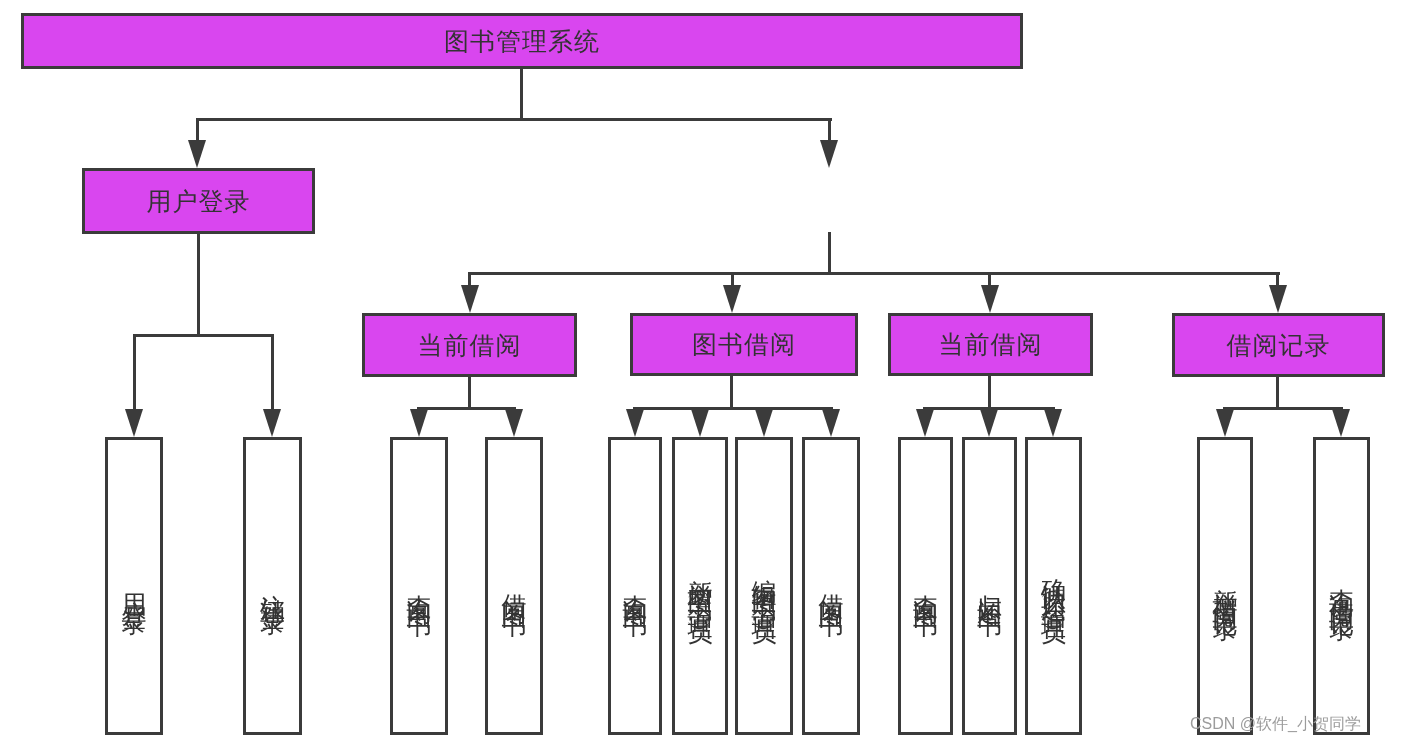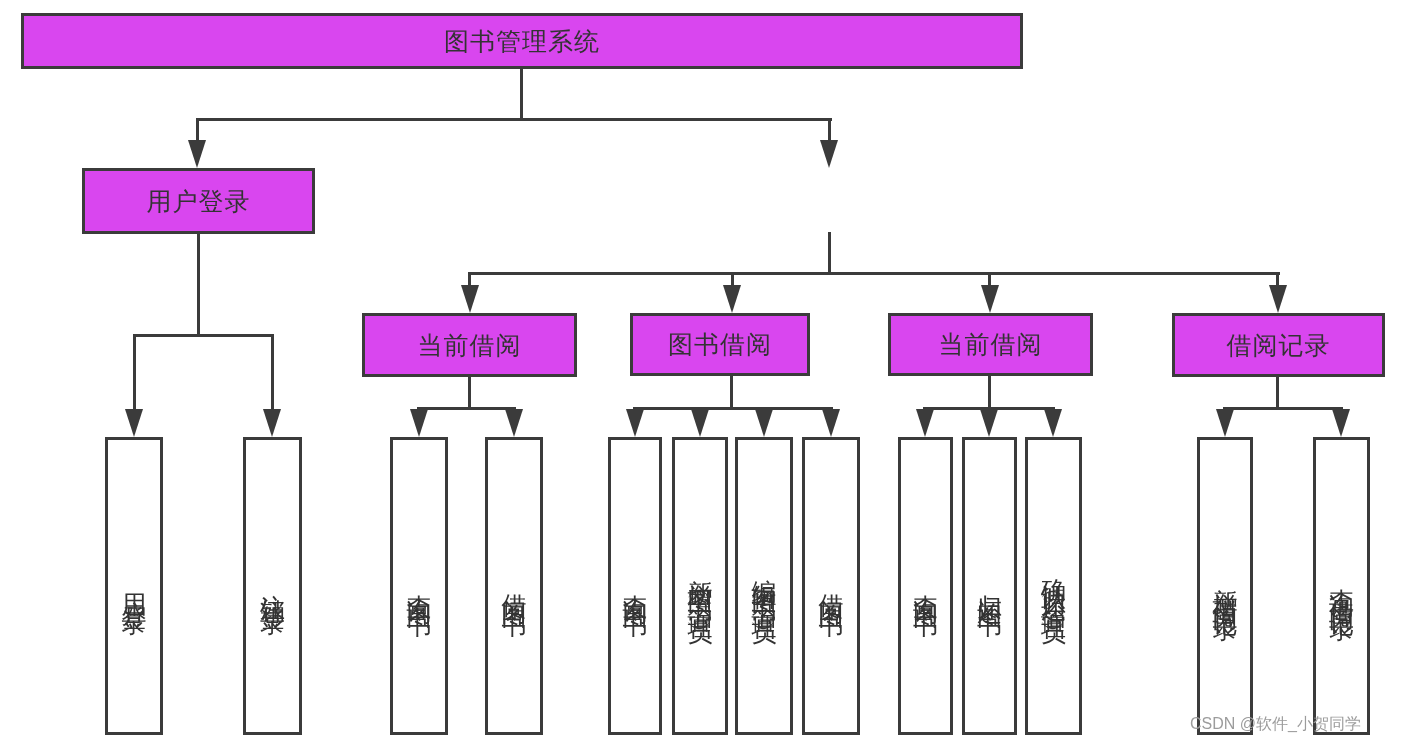--- a/index.html
+++ b/index.html
@@ -61,21 +61,21 @@
 
 <div class="stage">
 
   <div class="hbox" style="left:21px;top:13px;width:1002px;height:56px;">图书管理系统</div>
 
   <div class="hbox" style="left:82px;top:168px;width:233px;height:66px;">用户登录</div>
 
 
   <div class="hbox" style="left:362px;top:313px;width:215px;height:64px;">当前借阅</div>
 
-  <div class="hbox" style="left:630px;top:313px;width:180px;height:63px;">图书借阅</div>
+  <div class="hbox" style="left:630px;top:313px;width:228px;height:63px;">图书借阅</div>
 
   <div class="hbox" style="left:888px;top:313px;width:205px;height:63px;">当前借阅</div>
 
   <div class="hbox" style="left:1172px;top:313px;width:213px;height:64px;">借阅记录</div>
 
   <div class="leaf" style="left:105px;width:58px;">用户登录</div>
   <div class="leaf" style="left:243px;width:59px;">注销登录</div>
 
   <div class="leaf" style="left:390px;width:58px;">查询图书</div>
   <div class="leaf" style="left:485px;width:58px;">借阅图书</div>

